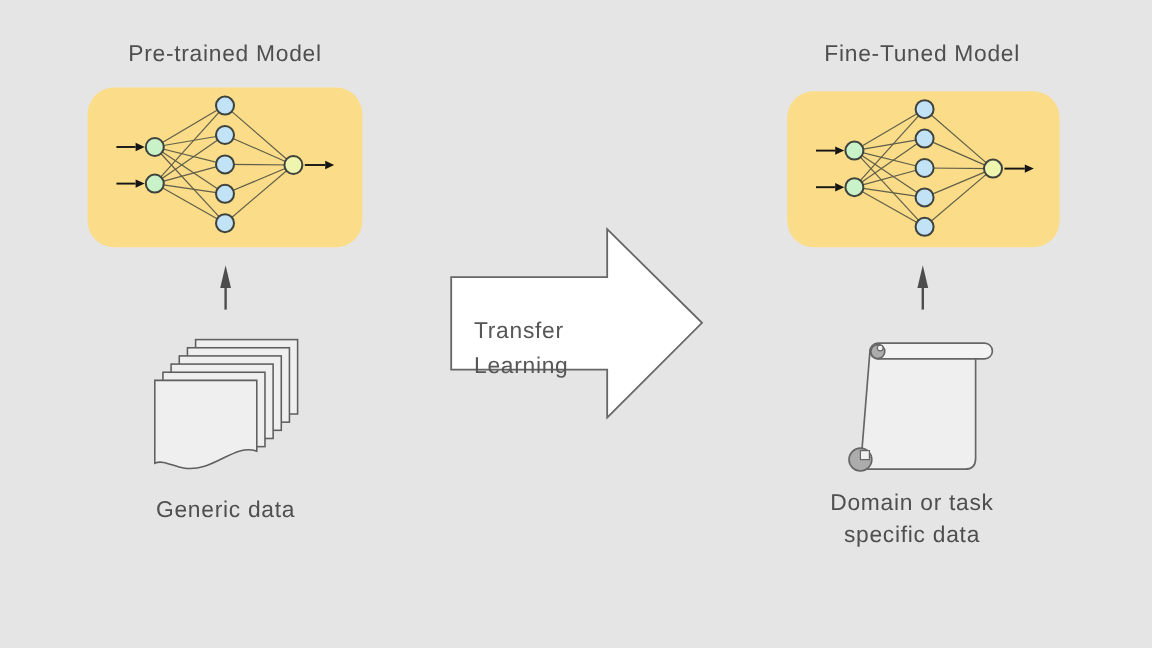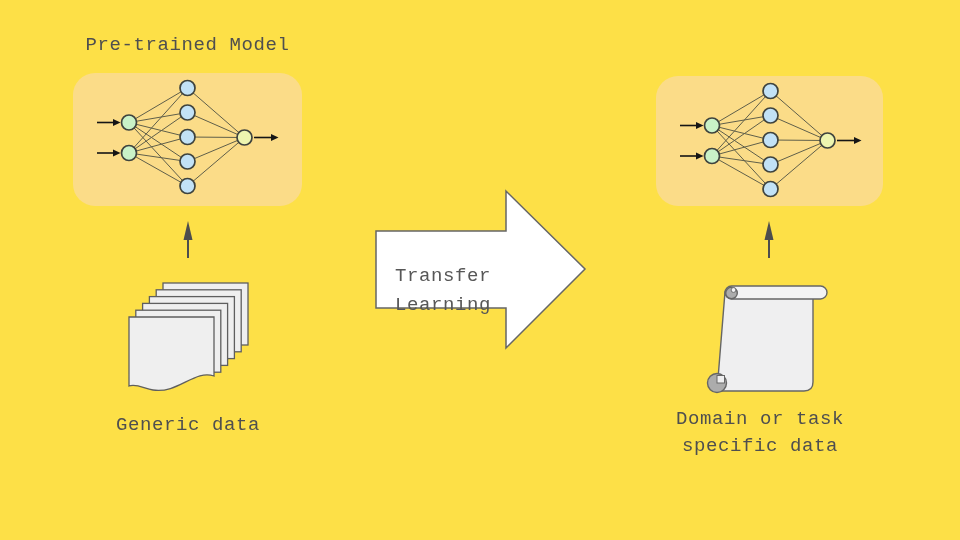--- a/index.html
+++ b/index.html
@@ -1,20 +1,20 @@
 <!DOCTYPE html>
 <html><head>
 <meta charset="utf-8">
 <style>
   html,body{margin:0;padding:0;background:#fff;}
   .canvas{
     position:relative;
     width:960px;height:540px;
-    background:#fde047;
-    font-family:Liberation Mono, monospace;
+    background:#e5e5e5;
+    font-family:Liberation Sans, sans-serif;
     color:#4F4F4F;
     overflow:hidden;
   }
   .diagram-svg{position:absolute;left:0;top:0;}
   .label{
     position:absolute;
     font-size:19px;
     line-height:27px;
     letter-spacing:0.6px;
     color:#4F4F4F;
@@ -112,20 +112,21 @@
       <rect x="725" y="286" width="102" height="13" rx="6.5" fill="#F3F3F4"></rect>
       <circle cx="731.5" cy="293" r="5.8" fill="#ACACAC"></circle>
       <circle cx="733.5" cy="290" r="2.4" fill="#F3F3F4" stroke-width="0.9"></circle>
       <circle cx="717" cy="383" r="9.5" fill="#ACACAC"></circle>
       <rect x="717" y="375.5" width="7.5" height="7.5" fill="#EFEFF0" stroke-width="1"></rect>
     </g>
   </svg>
 
   <div class="label title-left">Pre-trained Model</div>
 
+  <div class="label title-right">Fine-Tuned Model</div>
 
   <div class="label transfer-label">Transfer
 Learning</div>
 
   <div class="label domain-label">Domain or task
 specific data</div>
 
   <div class="label generic-label">Generic data</div>
 
 </div>

